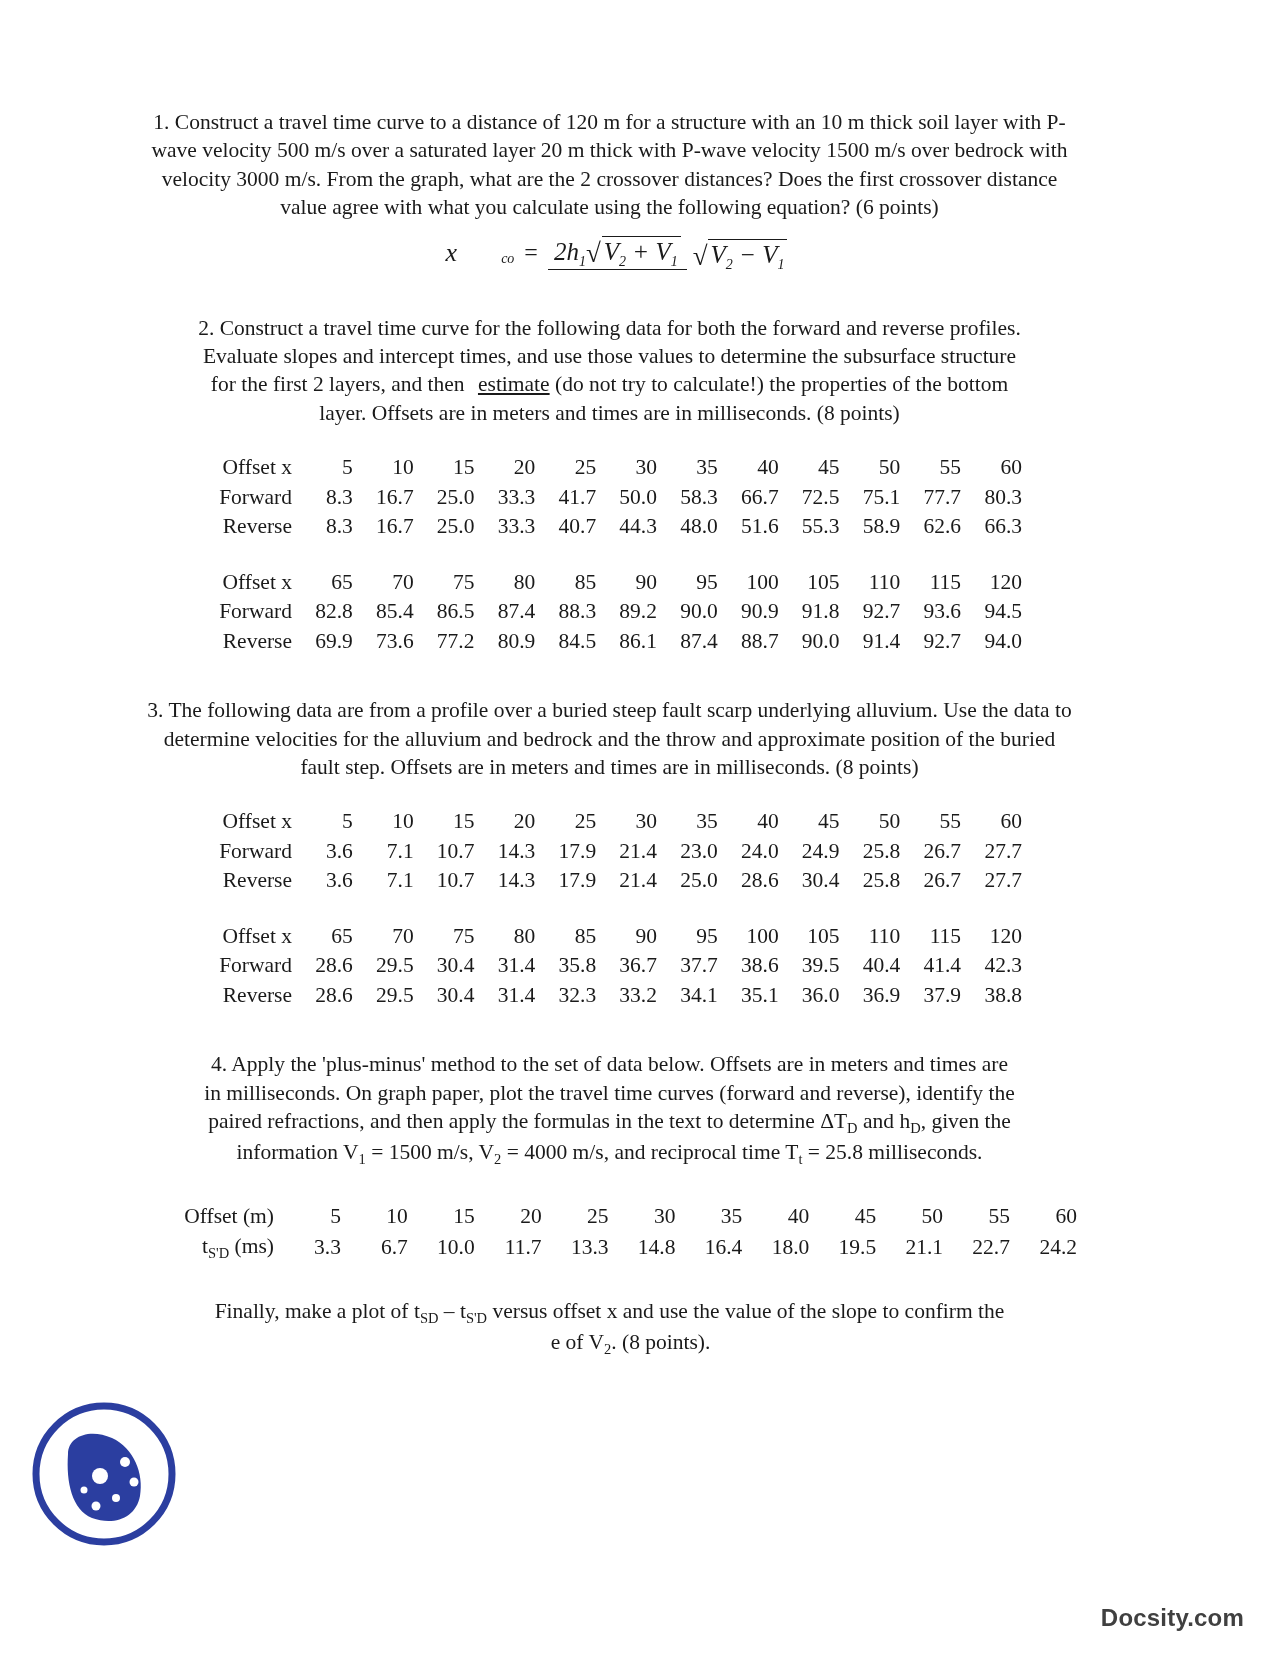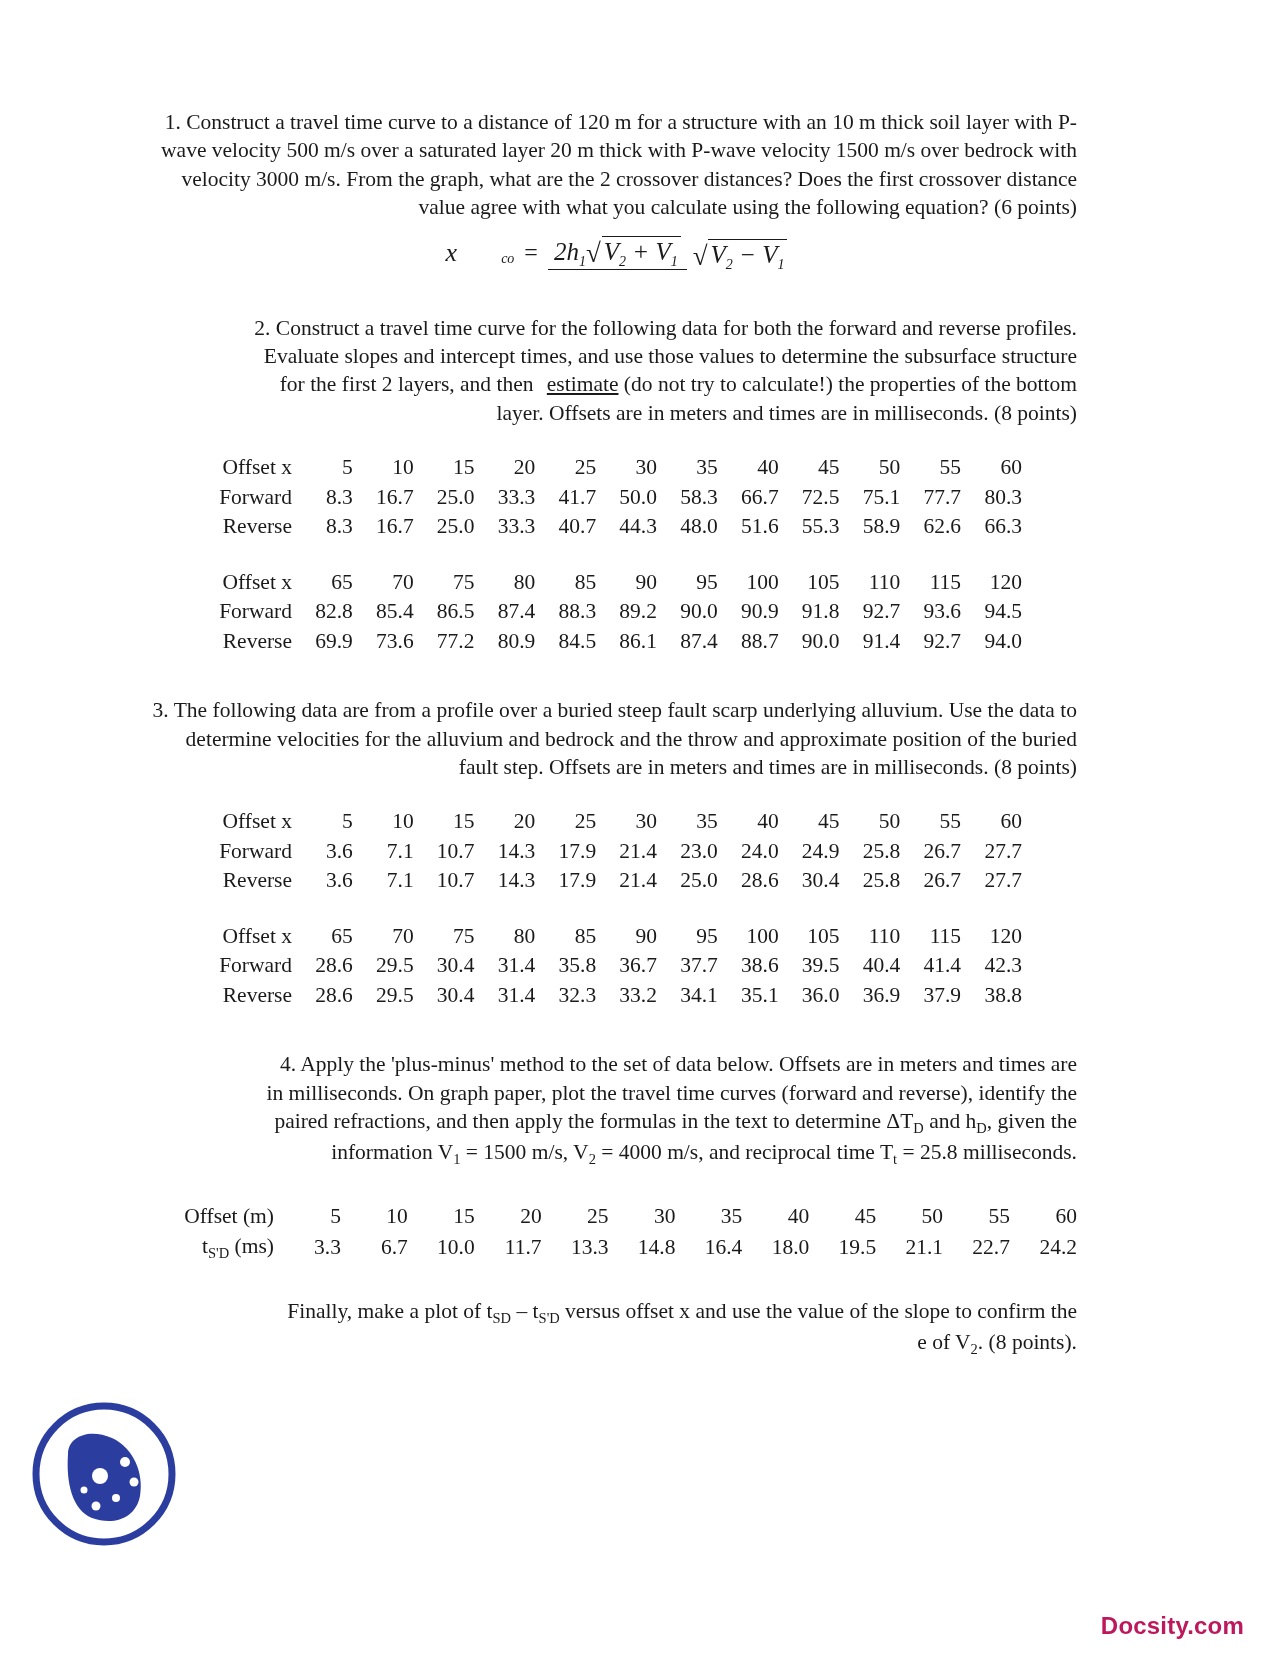--- a/index.html
+++ b/index.html
@@ -30,21 +30,21 @@
   h1.doc-title {
     font-size: 23.5px;
     font-weight: bold;
     margin: 0 0 34px 0;
     letter-spacing: 0.1px;
   }
   p.para {
     font-size: 21.5px;
     line-height: 28.4px;
     margin: 0;
-    text-align: right;
+    text-align: center;
   }
   .q-block { margin-bottom: 0; }
   .gap-sm { height: 26px; }
   .gap-md { height: 34px; }
   .gap-lg { height: 40px; }
 
   
   .equation-wrap {
     display: flex;
     justify-content: center;
@@ -129,22 +129,22 @@
     position: absolute;
     left: 28px;
     top: 1398px;
     width: 152px;
     height: 152px;
   }
   .logo svg { display: block; }
   .brand {
     position: absolute;
     right: 36px;
-    bottom: 16px;
-    color: #be185d;
+    bottom: 24px;
+    color: #404040;
     font-family: "Liberation Sans", sans-serif;
     font-size: 24px;
     font-weight: bold;
     letter-spacing: 0.2px;
   }
 </style>
 </head>
 <body>
 
 <div class="page">

